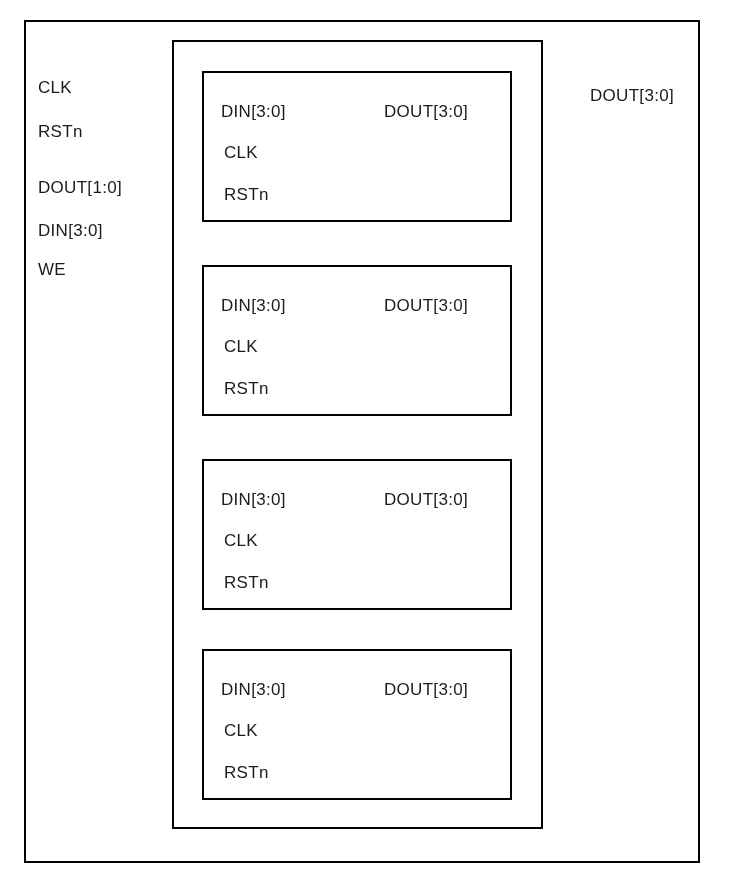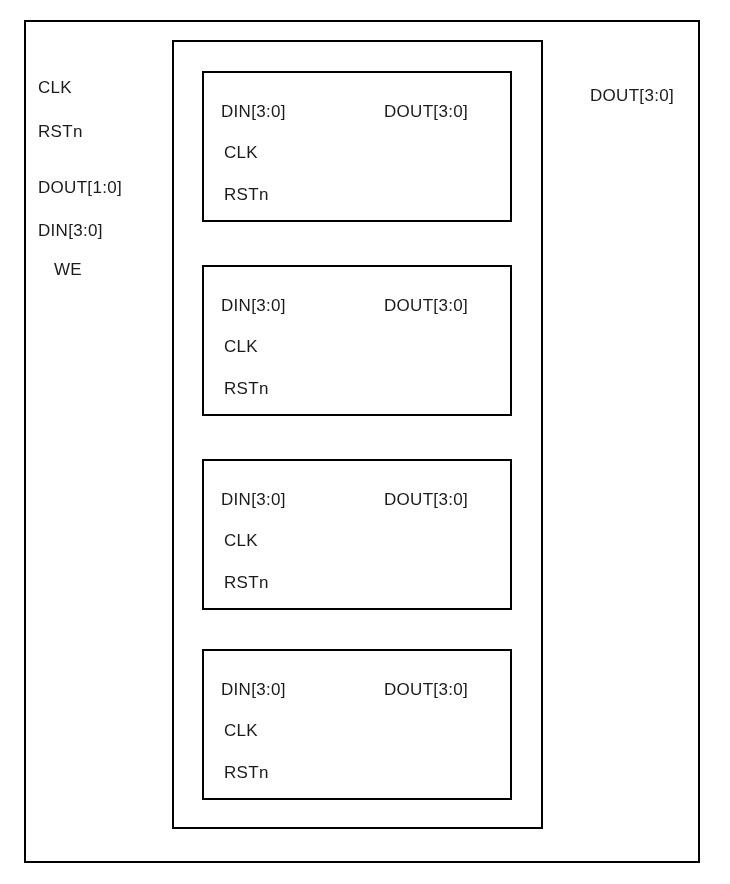--- a/index.html
+++ b/index.html
@@ -48,21 +48,21 @@
 
   .label {
     position: absolute;
     white-space: nowrap;
   }
   
   .port-clk   { left: 38px; top: 78px;  }
   .port-rstn  { left: 38px; top: 122px; }
   .port-addr  { left: 38px; top: 178px; }
   .port-din   { left: 38px; top: 221px; }
-  .port-we    { left: 54px; top: 260px; }
+  .port-we    { left: 38px; top: 260px; }
   
   .port-dout  { left: 590px; top: 86px; }
 
   
   .reg-din  { left: 17px;  top: 29px;  }
   .reg-dout { left: 180px; top: 29px;  }
   .reg-clk  { left: 20px;  top: 70px;  }
   .reg-rstn { left: 20px;  top: 112px; }
 </style>
 </head>

